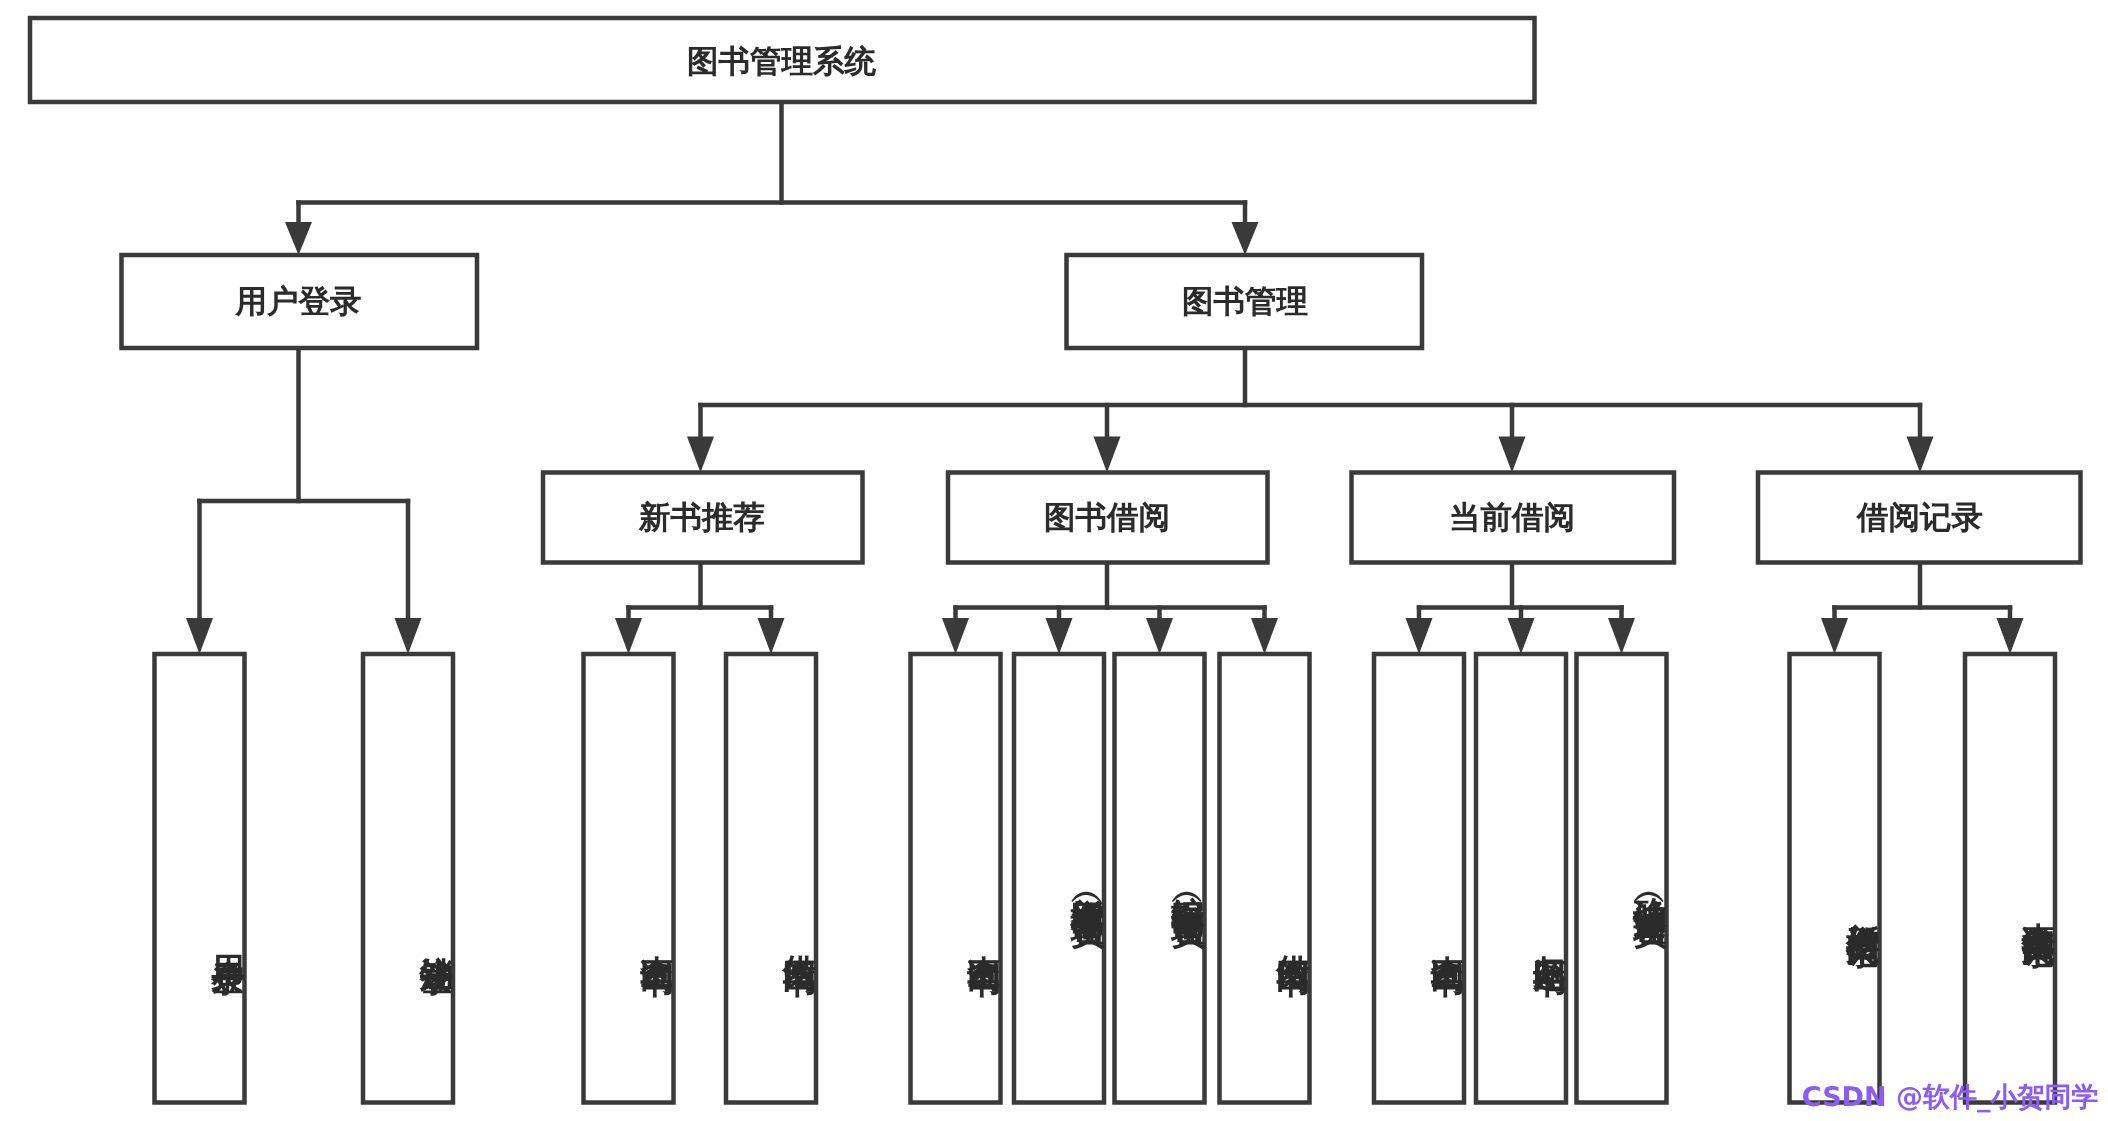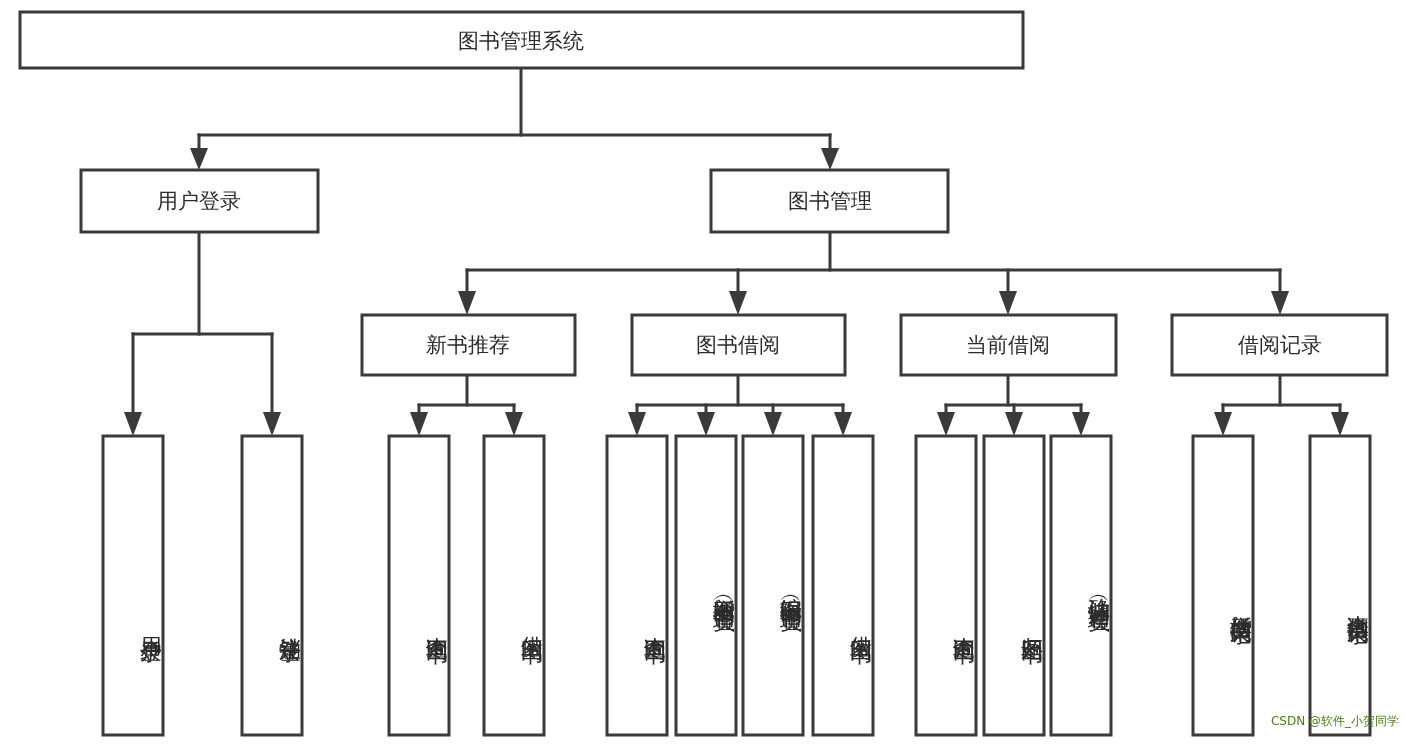--- a/index.html
+++ b/index.html
@@ -1,20 +1,20 @@
 <!DOCTYPE html>
 <html><head>
 <meta charset="utf-8">
 <style>
   html,body{margin:0;padding:0;background:#ffffff;}
   body{
     font-family:"DejaVu Sans","Liberation Sans",sans-serif;
     width:1405px;height:747px;overflow:hidden;
   }
-  #stage{position:relative;width:1405px;height:747px;background:#fff;}
+  #stage{position:relative;width:1405px;height:747px;background:#fff;font-weight:bold;}
   svg#diagram{position:absolute;left:0;top:0;width:1405px;height:747px;}
 
   .node-box{
     fill:#ffffff;
     stroke:#3a3a3a;
     stroke-width:3;
   }
   .conn{
     stroke:#3a3a3a;
     stroke-width:3;
@@ -42,23 +42,23 @@
     display:flex;
     align-items:flex-start;
     justify-content:center;
     white-space:nowrap;
     pointer-events:none;
     font-family:"DejaVu Sans","Liberation Sans",sans-serif;
   }
   .watermark{
     position:absolute;
     right:6px;
-    bottom:17px;
-    font-size:12px;
-    color:#4d7c0f;
+    bottom:4px;
+    font-size:18px;
+    color:#8b5cf6;
     white-space:nowrap;
     font-family:"DejaVu Sans","Liberation Sans",sans-serif;
   }
 </style>
 </head>
 <body>
 
 <div id="stage">
 
   <svg id="diagram" viewBox="0 0 1405 747">

